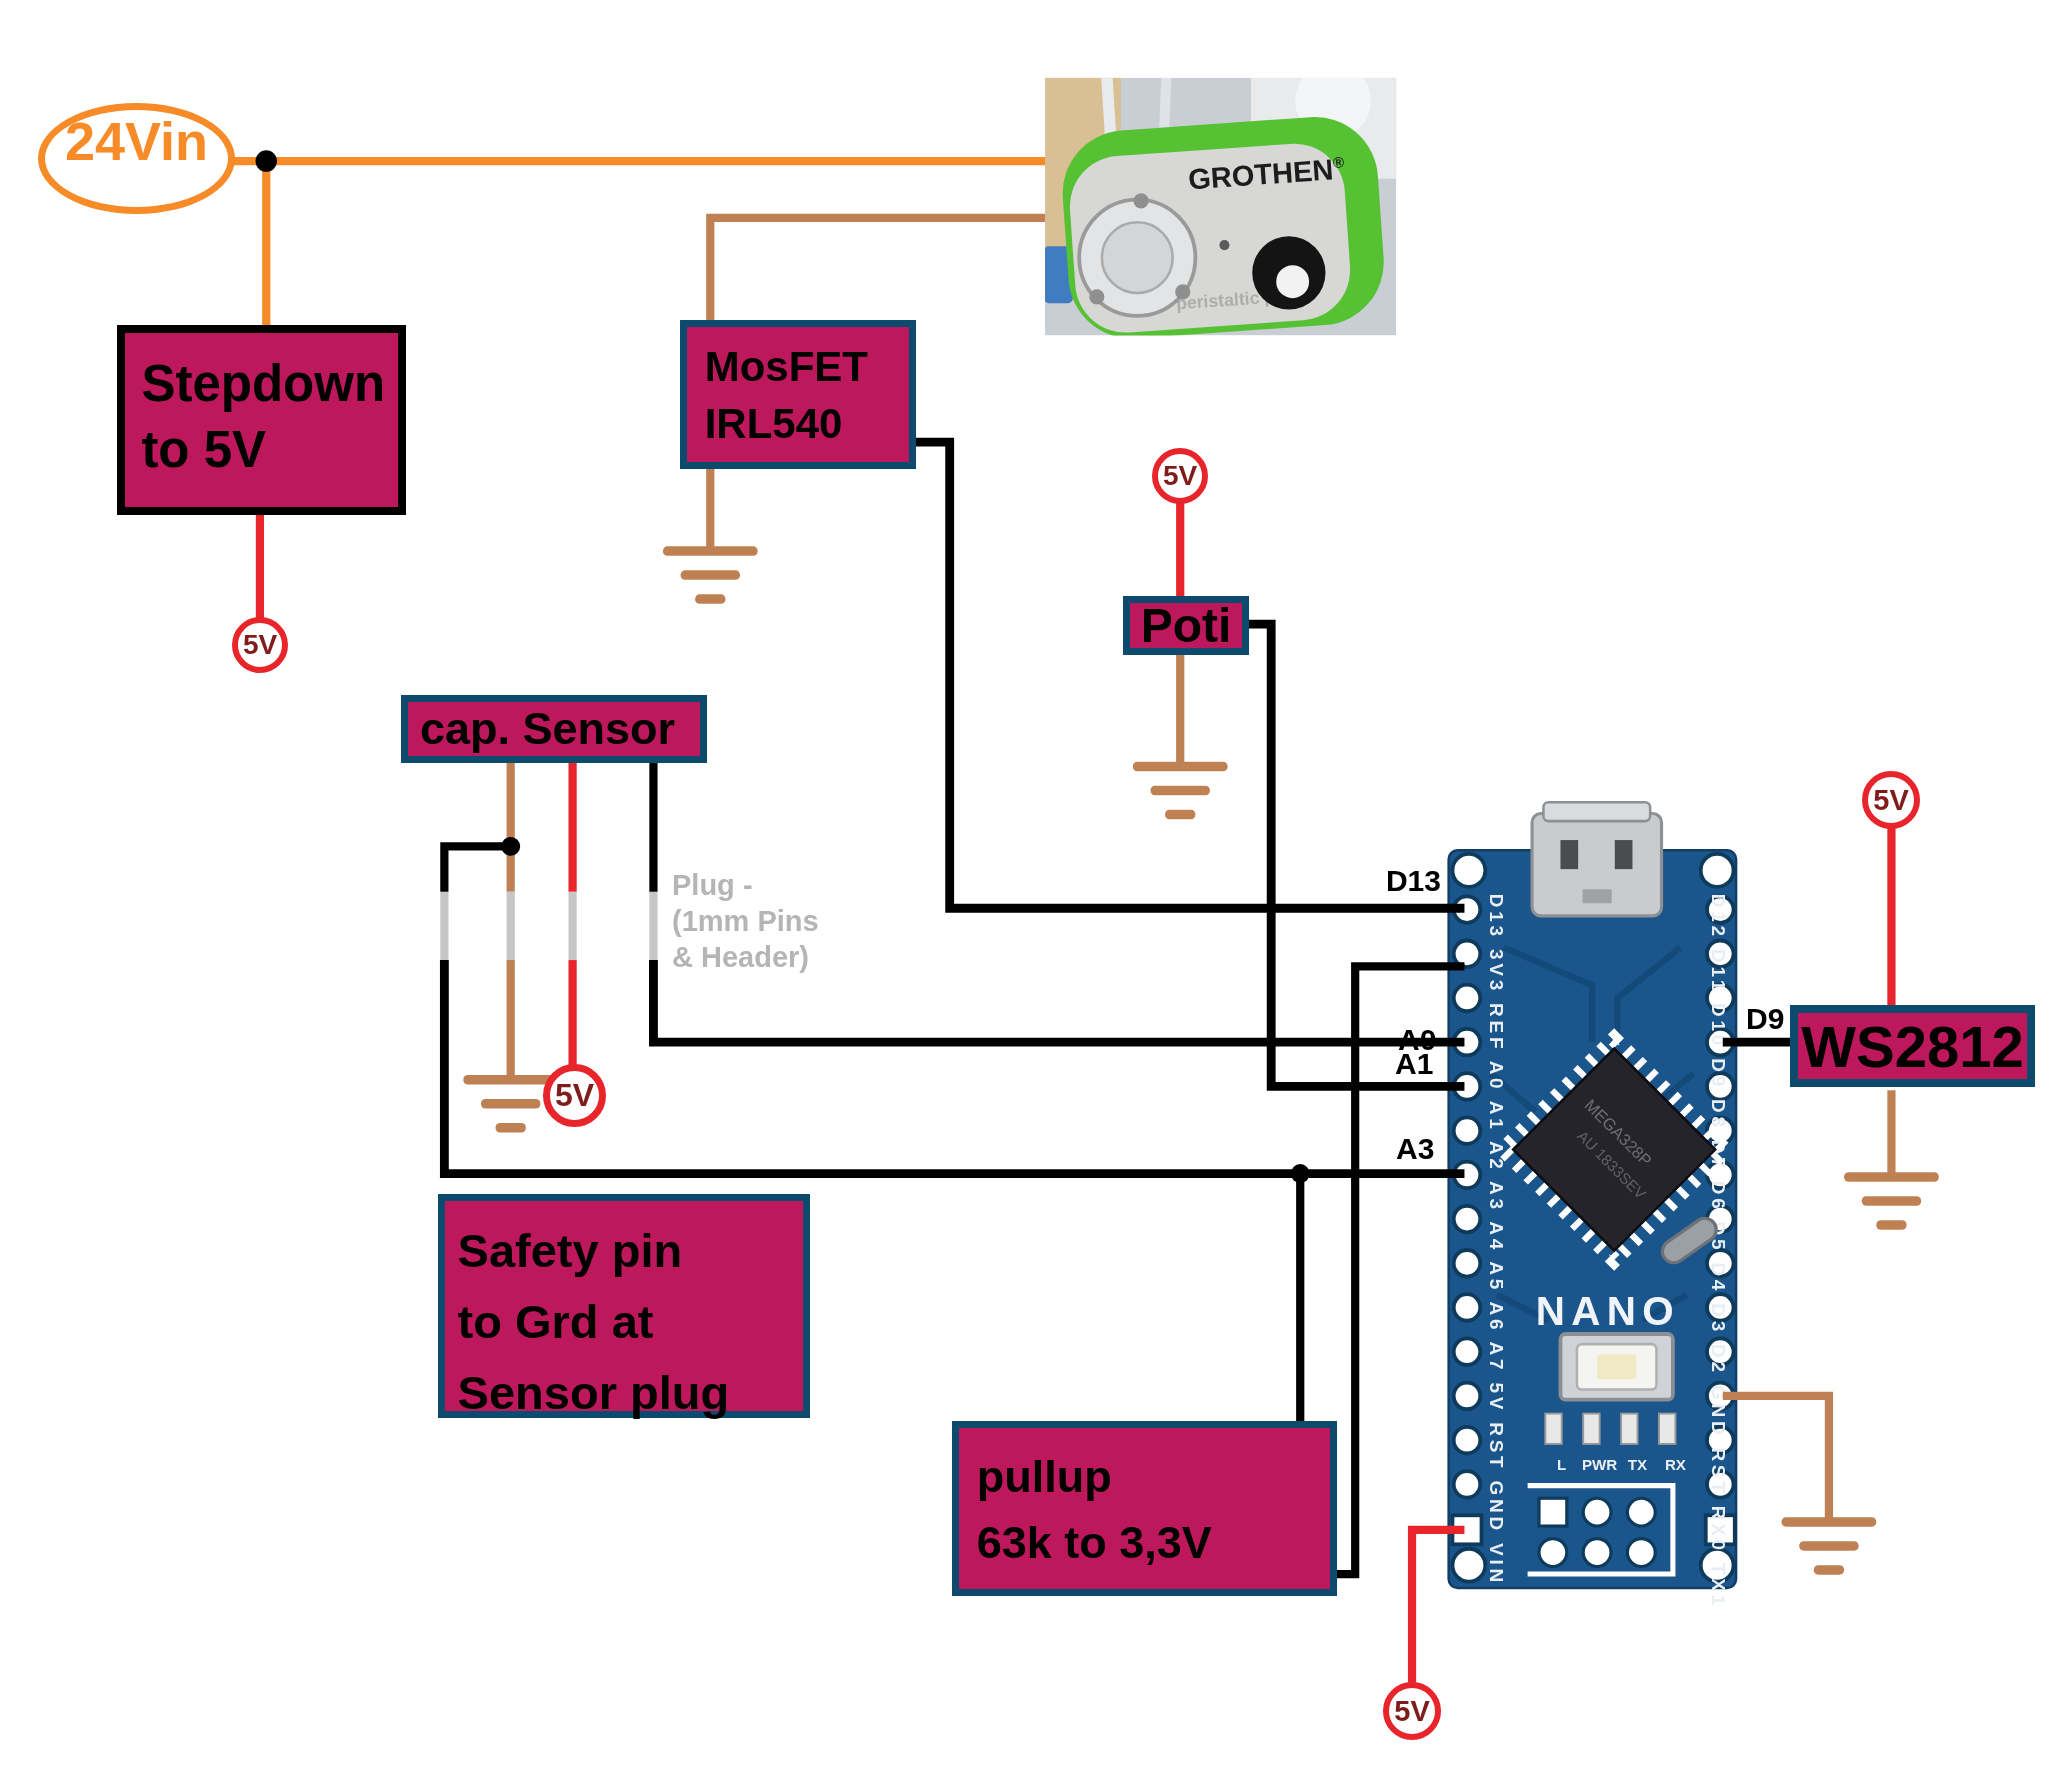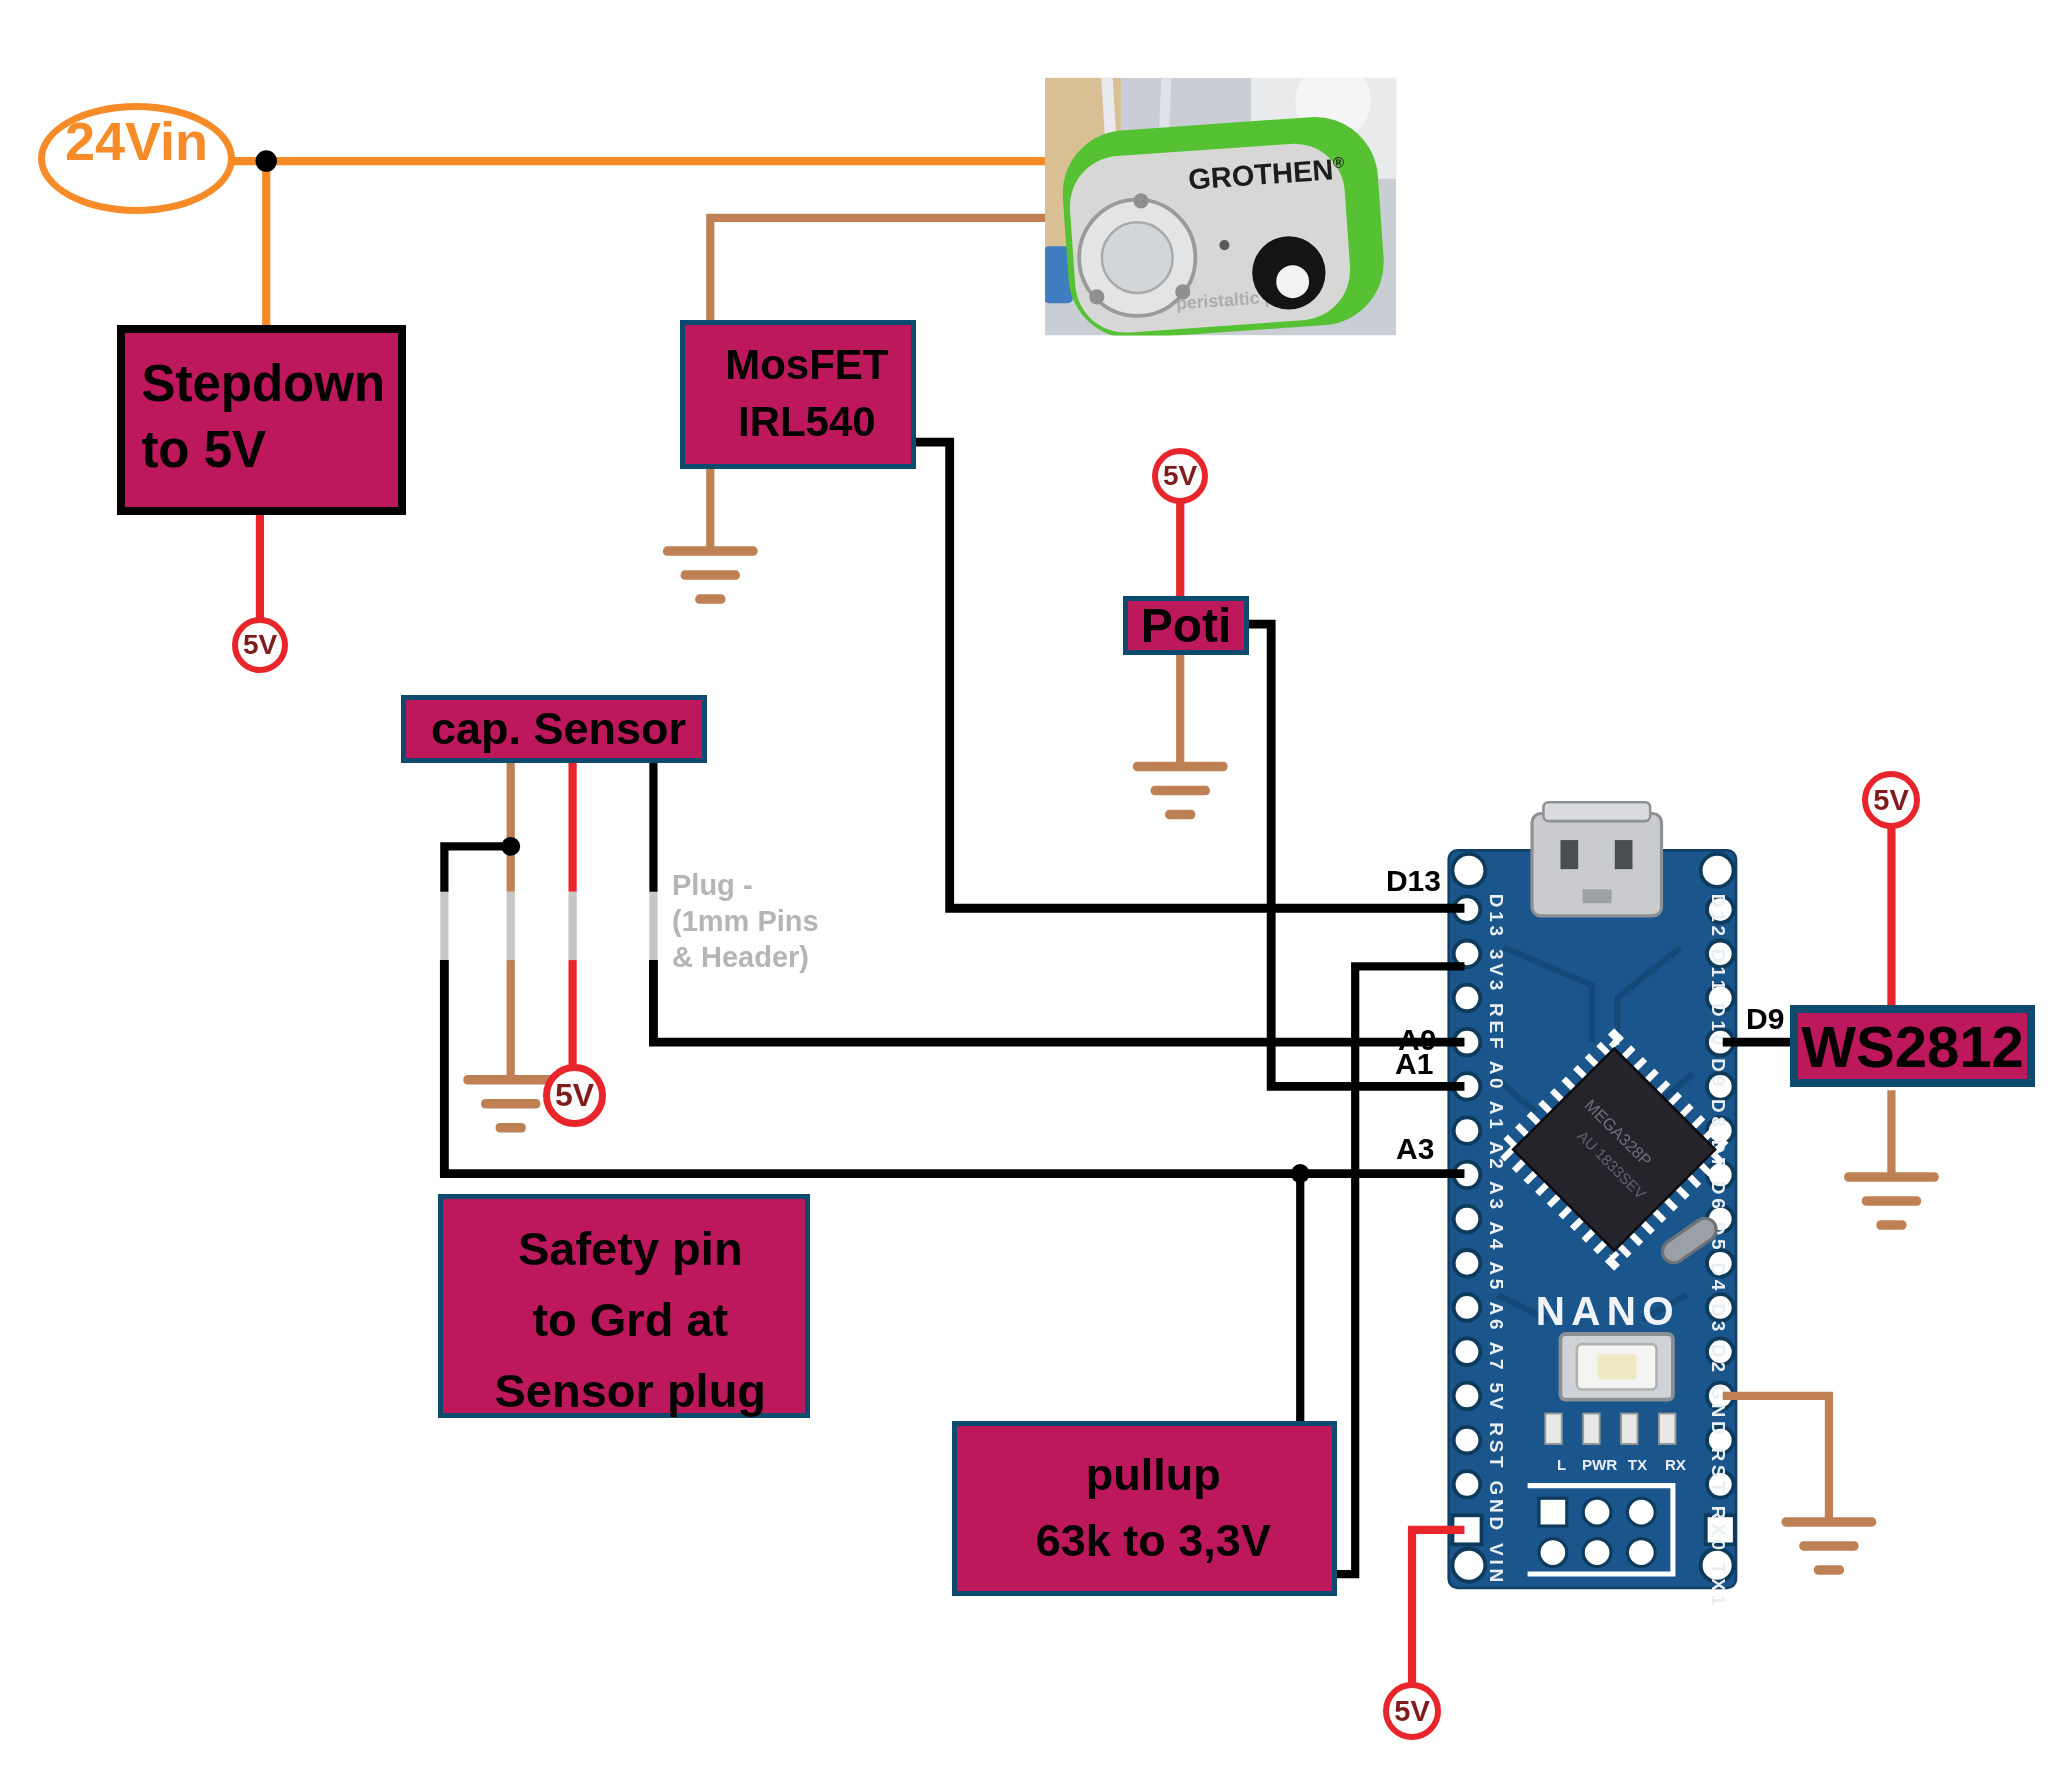--- a/index.html
+++ b/index.html
@@ -2,38 +2,38 @@
 <html style="font-size:10px"><head>
 <meta charset="utf-8">
 <style>
   html,body{margin:0;padding:0;background:#ffffff;}
   #stage{
     position:relative;width:2056px;height:1785px;background:#ffffff;overflow:hidden;
     font-family:"Liberation Sans","DejaVu Sans",sans-serif;
   }
   #wires{position:absolute;left:0;top:0;width:2056px;height:1785px;}
   .node-box{position:absolute;background:#be185d;box-sizing:border-box;color:#000;font-weight:bold;}
-  .gray-border{border:5px solid #0c4a6e;text-align:center;}
+  .gray-border{border:7px solid #0c4a6e;}
   .black-border{border:8.2px solid #000;}
   .line{white-space:nowrap;}
   .badge-5v{
     position:absolute;border:6.3px solid #e8252b;border-radius:50%;background:#fff;
     color:#7f1d1d;font-weight:bold;display:flex;align-items:center;justify-content:center;
     box-sizing:border-box;
   }
   .pin-label{position:absolute;color:#000;font-weight:bold;font-size:30px;}
   .plug-note{position:absolute;color:#b5b5b5;font-weight:bold;font-size:29px;line-height:36px;}
   #vin-ellipse{
     position:absolute;left:38px;top:103px;width:197px;height:111px;border:7.6px solid #f68b28;
     border-radius:50%;background:#fff;display:flex;align-items:flex-start;justify-content:center;
     color:#f68b28;font-weight:bold;font-size:54px;box-sizing:border-box;
   }
   #stepdown-box{left:117px;top:325px;width:289px;height:190px;font-size:51px;line-height:66px;padding:17.7px 0 0 16.4px;}
   #mosfet-box{left:680px;top:320px;width:236px;height:149px;font-size:42px;line-height:57px;padding:11.4px 0 0 17.7px;}
-  #capsensor-box{left:401px;top:695px;width:306px;height:68px;font-size:45px;display:flex;align-items:center;padding-left:25px;}
+  #capsensor-box{left:401px;top:695px;width:306px;height:68px;font-size:45px;display:flex;align-items:center;padding-left:12px;}
   #poti-box{left:1123px;top:596px;width:126px;height:59px;font-size:48px;display:flex;align-items:center;justify-content:center;}
   #ws2812-box{left:1790px;top:1005px;width:245px;height:82px;font-size:58px;display:flex;align-items:center;justify-content:center;border-width:8.2px;}
   #pullup-box{left:952px;top:1421px;width:385px;height:175px;font-size:45px;line-height:66px;padding:16.4px 0 0 17.7px;}
   #safety-box{left:438px;top:1194px;width:372px;height:224px;font-size:47px;line-height:71px;padding:14px 0 0 12.6px;}
 </style>
 </head>
 <body>
 
 <div id="stage">
 

